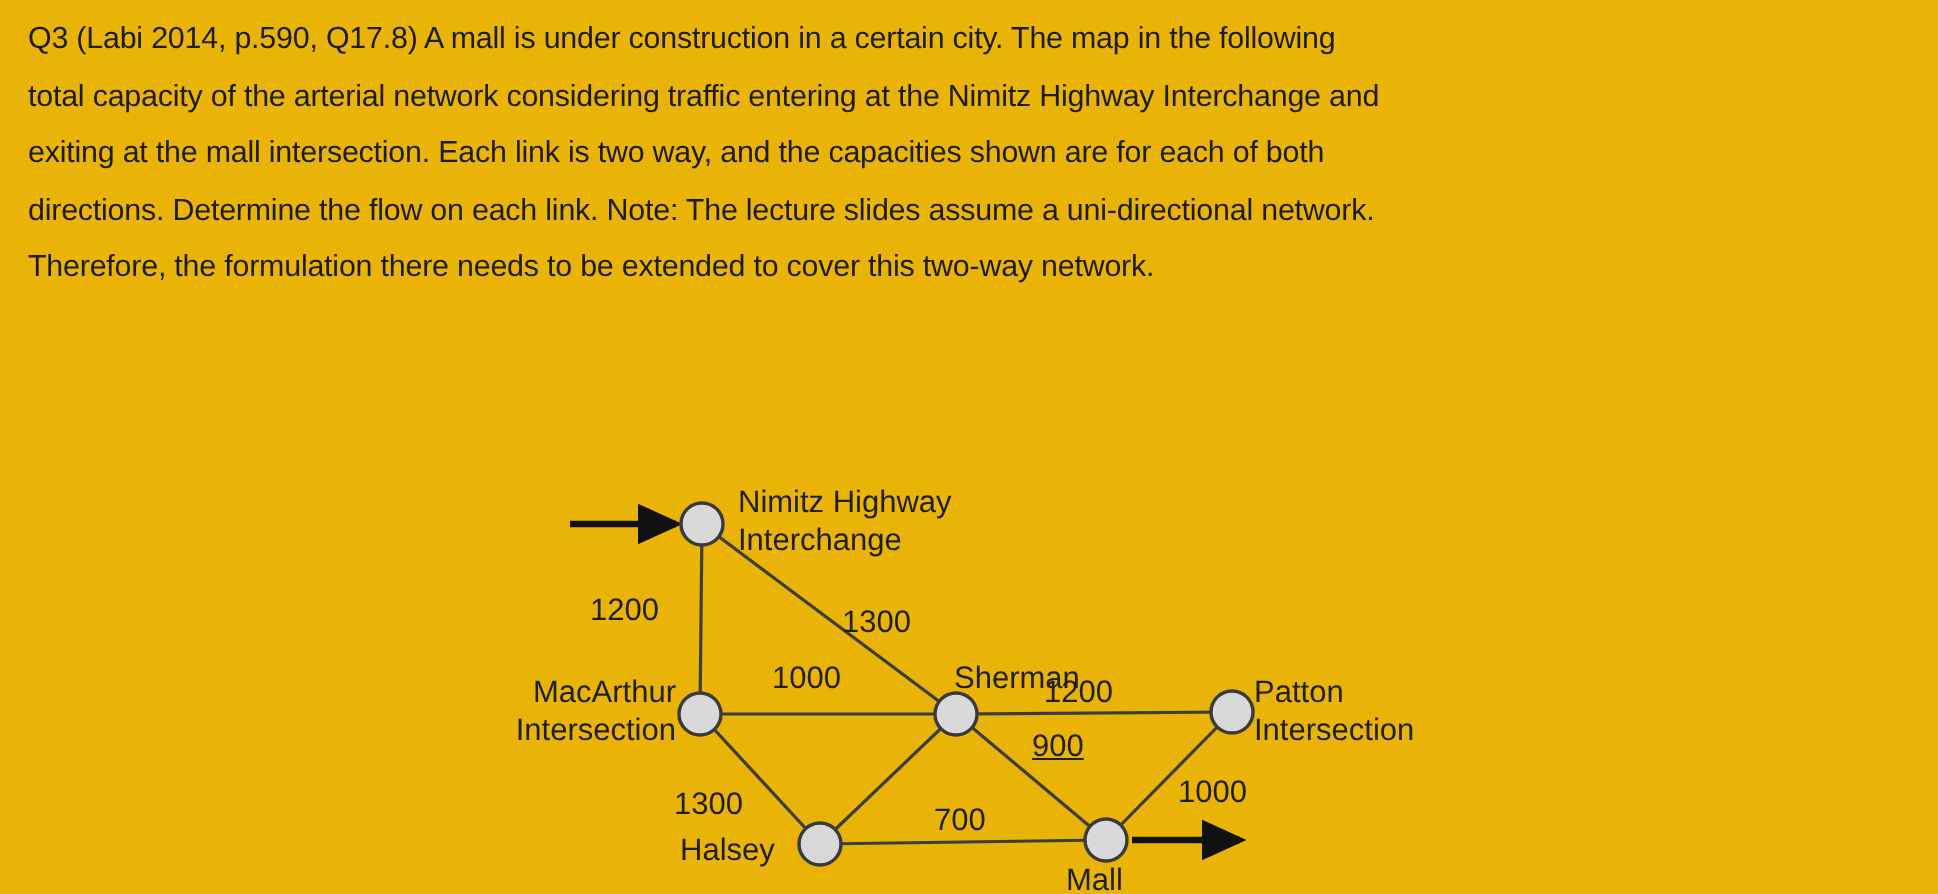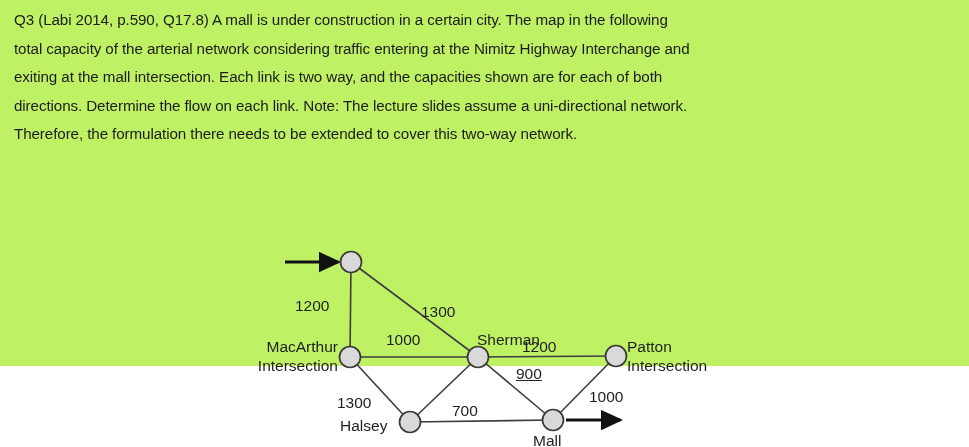--- a/index.html
+++ b/index.html
@@ -10,22 +10,22 @@
   body {
     width: 969px;
     height: 447px;
     overflow: hidden;
     font-family: "Liberation Sans", sans-serif;
     color: #1a1a1a;
   }
   #page {
     position: relative;
     width: 969px;
-    height: 366px;
-    background: #bef264;
+    height: 447px;
+    background: #eab308;
   }
   
   #question-text {
     position: absolute;
     left: 14px;
     top: 6px;
     width: 945px;
     font-size: 15.2px;
     line-height: 28.6px;
     color: #1c1c1c;
@@ -106,20 +106,24 @@
       <g>
         <circle cx="351" cy="44" r="10.5" fill="#d9d9d9" stroke="#3a3a3a" stroke-width="1.7"></circle>
         <circle cx="350" cy="139" r="10.5" fill="#d9d9d9" stroke="#3a3a3a" stroke-width="1.7"></circle>
         <circle cx="478" cy="139" r="10.5" fill="#d9d9d9" stroke="#3a3a3a" stroke-width="1.7"></circle>
         <circle cx="616" cy="138" r="10.5" fill="#d9d9d9" stroke="#3a3a3a" stroke-width="1.7"></circle>
         <circle cx="410" cy="204" r="10.5" fill="#d9d9d9" stroke="#3a3a3a" stroke-width="1.7"></circle>
         <circle cx="553" cy="202" r="10.5" fill="#d9d9d9" stroke="#3a3a3a" stroke-width="1.7"></circle>
       </g>
     </svg>
 
+    <div class="fig-label" style="left:369px; top:25px;">
+      <div>Nimitz Highway</div>
+      <div>Interchange</div>
+    </div>
 
     <div class="fig-label lbl-rightalign" style="left:225px; top:120px; width:113px;">
       <div>MacArthur</div>
       <div>Intersection</div>
     </div>
 
     <div class="fig-label" style="left:477px; top:85px;margin-top:28px;">
       <div>Sherman</div>
     </div>
 
@@ -143,16 +147,16 @@
     <div class="fig-num" style="left:386px; top:113px;">1000</div>
 
     <div class="fig-num" style="left:337px; top:176px;">1300</div>
 
     <div class="fig-num" style="left:522px; top:120px;">1200</div>
 
     <div class="fig-num" style="left:516px; top:147px;text-decoration:underline;">900</div>
 
     <div class="fig-num" style="left:589px; top:170px;">1000</div>
 
-    <div class="fig-num" style="left:452px; top:184px;">700</div>
+    <div class="fig-num" style="left:467px; top:184px;">700</div>
 
   </div>
 </div>
 
 </body></html>

